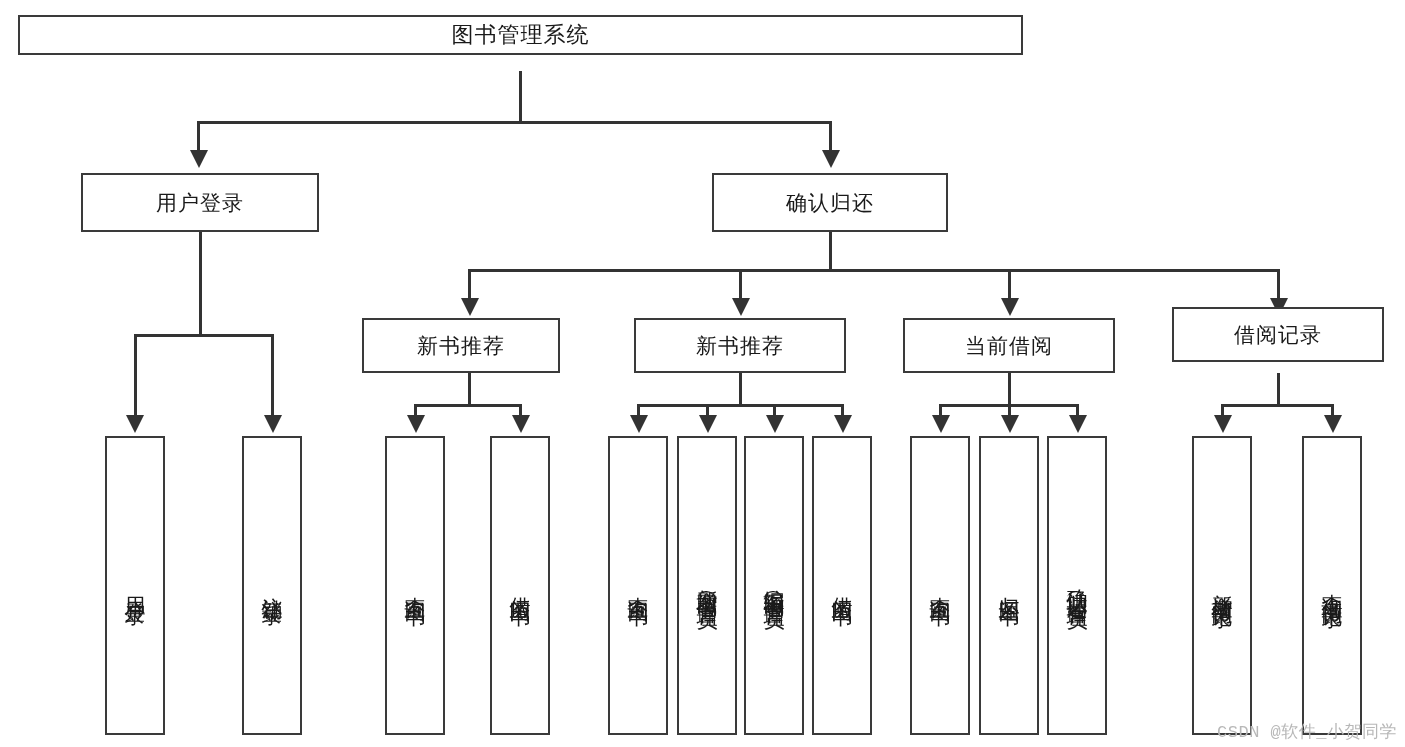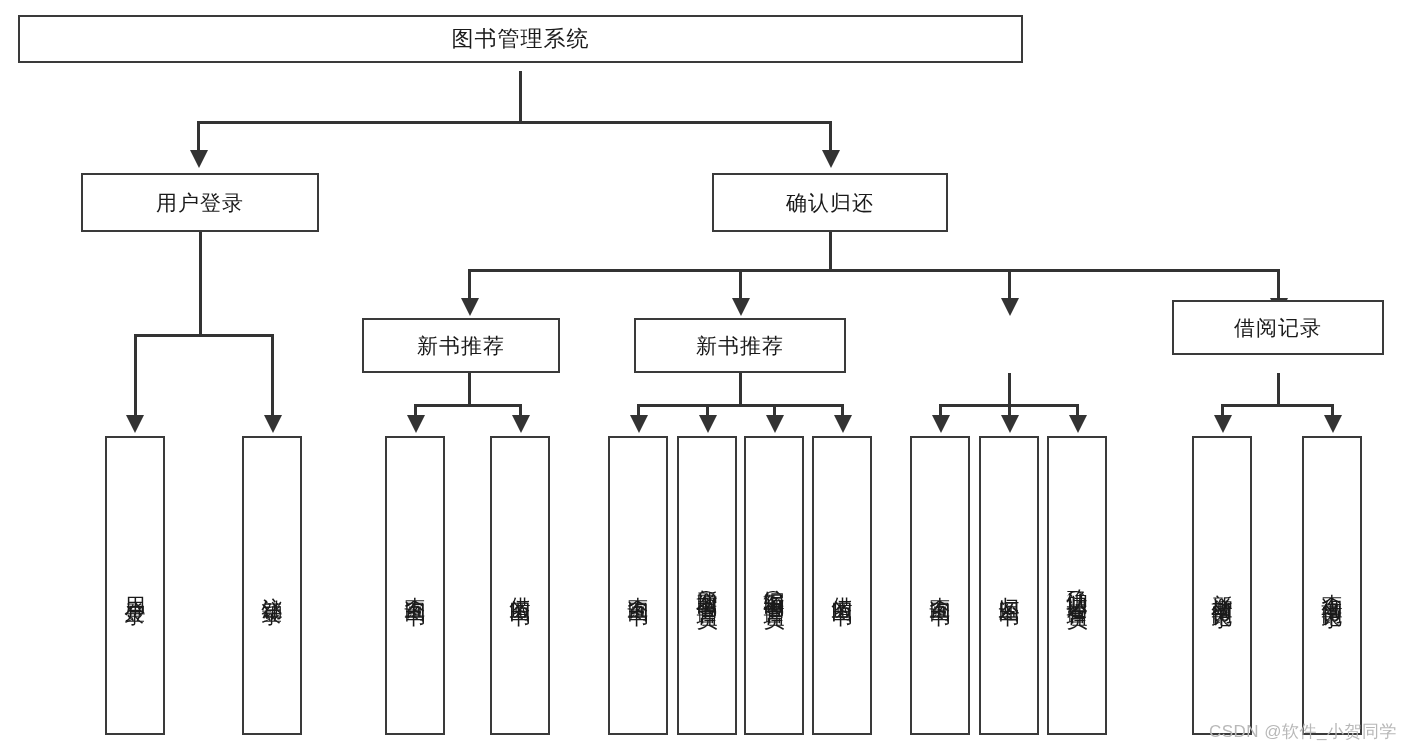--- a/index.html
+++ b/index.html
@@ -73,29 +73,29 @@
   
   #watermark {
     position: absolute;
     right: 8px;
     bottom: 4px;
     font-size: 17px;
     color: #b8b8b8;
     letter-spacing: 0.5px;
     z-index: 5;
     white-space: nowrap;
-    font-family: Liberation Sans, sans-serif;
+    font-family: Liberation Mono, monospace;
   }
 </style>
 </head>
 <body>
 
 <div id="canvas">
 
-  <div class="node horiz root" style="left:18px; top:15px; width:1005px; height:48px;">
+  <div class="node horiz root" style="left:18px; top:15px; width:1005px; height:40px;">
     <span>图书管理系统</span>
   </div>
 
   <div class="edge v" style="left:519px; top:71px; height:52px;"></div>
 
   <div class="edge h" style="left:197px; top:121px; width:634px;"></div>
 
   <div class="edge v" style="left:197px; top:121px; height:32px;"></div>
   <div class="arrow" style="left:190px; top:150px;"></div>
 
@@ -131,21 +131,24 @@
 
   <div class="edge v" style="left:1277px; top:269px; height:33px;"></div>
   <div class="arrow" style="left:1270px; top:298px;"></div>
 
   <div class="node horiz" style="left:362px; top:318px; width:198px; height:55px;">
     <span>新书推荐</span>
   </div>
   <div class="node horiz" style="left:634px; top:318px; width:212px; height:55px;">
     <span>新书推荐</span>
   </div>
-  <div class="node horiz" style="left:1172px; top:300px; width:212px; height:55px;text-align:right;">
+  <div class="node horiz" style="left:903px; top:318px; width:212px; height:55px;">
+    <span>当前借阅</span>
+  </div>
+  <div class="node horiz" style="left:1172px; top:307px; width:212px; height:55px;text-align:right;">
     <span>借阅记录</span>
   </div>
 
   <div class="edge v" style="left:468px; top:373px; height:33px;"></div>
   <div class="edge h" style="left:414px; top:404px; width:108px;"></div>
   <div class="edge v" style="left:414px; top:404px; height:14px;"></div>
   <div class="arrow" style="left:407px; top:415px;"></div>
   <div class="edge v" style="left:519px; top:404px; height:14px;"></div>
   <div class="arrow" style="left:512px; top:415px;"></div>
 

